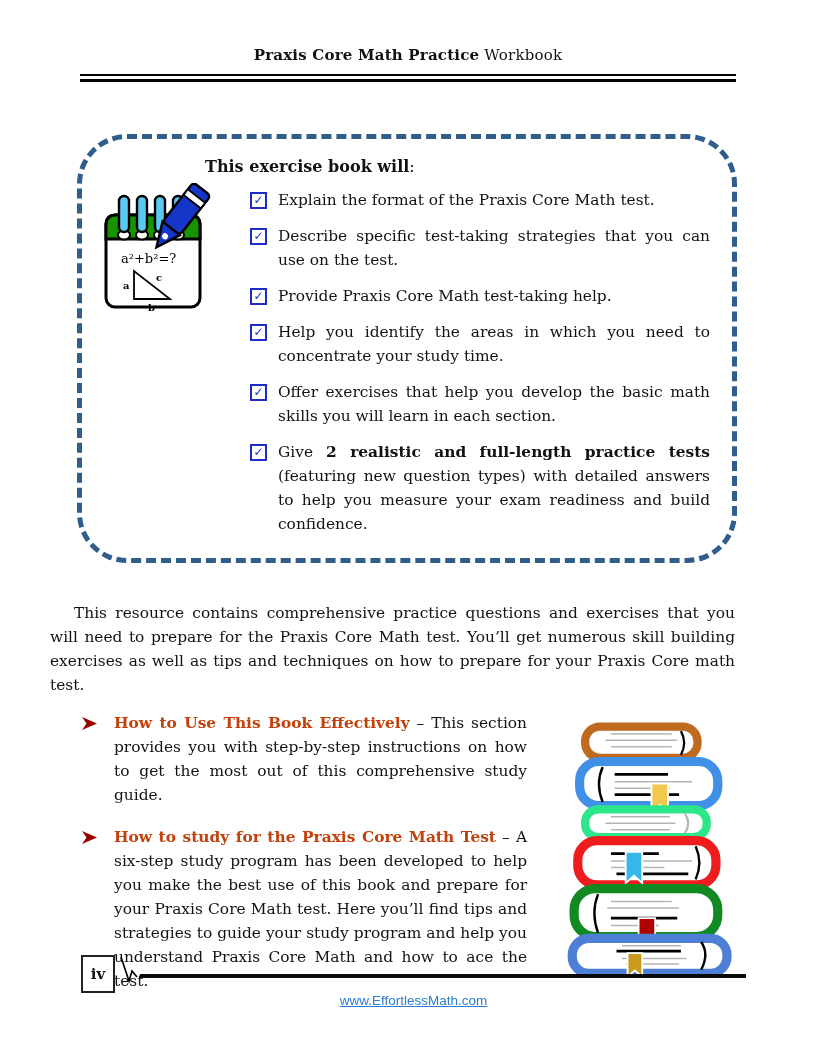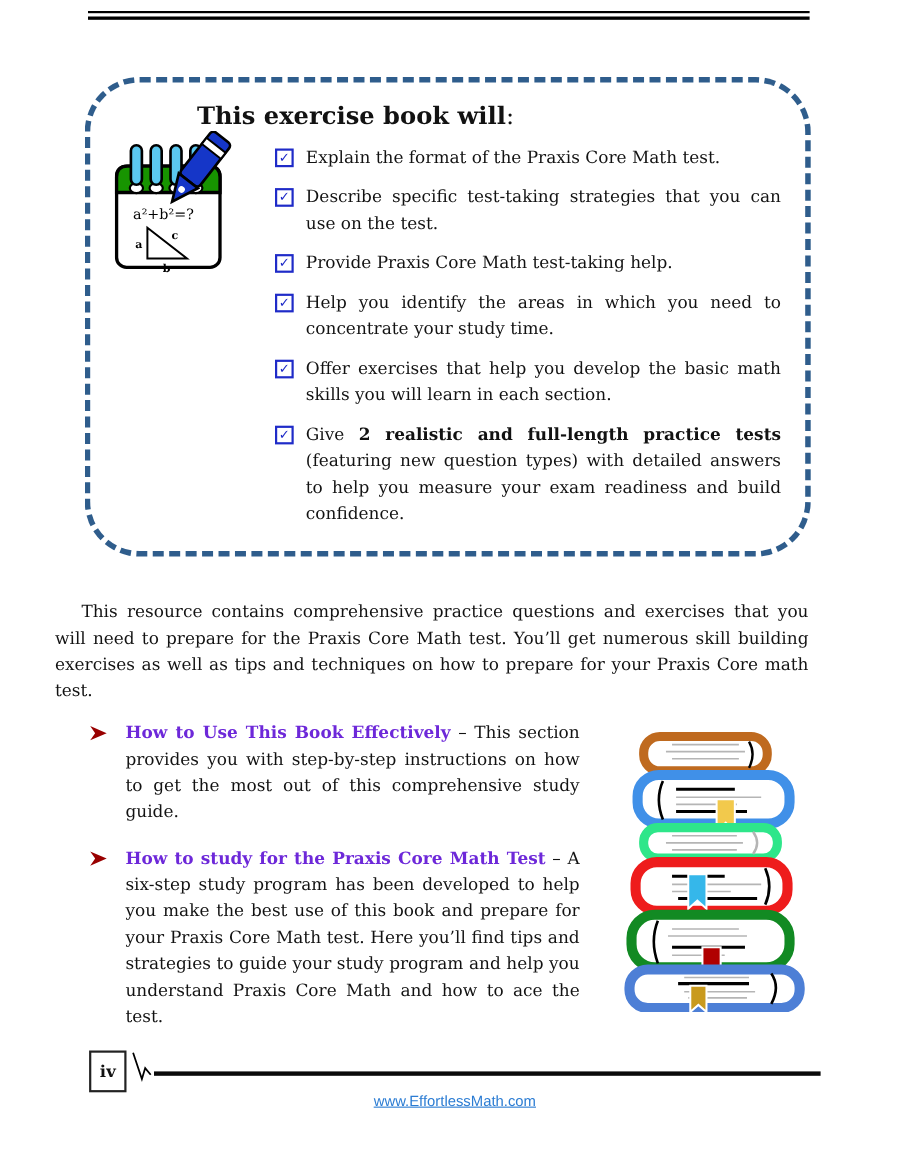--- a/index.html
+++ b/index.html
@@ -23,21 +23,21 @@
   }
   
   .check-box{
     margin:52px 79px 0 77px;
     border:5px dashed #2F5D8C;
     border-radius:50px;
     position:relative;
     padding:16px 18px 22px 18px;
     min-height:340px;
   }
-  .box-title{margin-left:79px;font-size:22px;padding-top:2px;}
+  .box-title{margin-left:105px;font-size:16px;padding-top:2px;}
   .box-title .b{font-weight:bold;}
   .check-item{
     display:flex;
     margin:12px 4px 0 150px;
     gap:11px;
     font-size:15.4px;
     line-height:24px;
     text-align:justify;
   }
   .cbx{
@@ -60,21 +60,21 @@
     margin:38px 81px 0 50px;
     font-size:15.4px;line-height:24px;
     text-align:justify;text-indent:24px;
   }
   .following{margin:17px 81px 0 81px;font-size:15.4px;line-height:24px;text-indent:24px;}
   .bullets-wrap{position:relative;margin:6px 81px 0 81px;min-height:280px;}
   .books{position:absolute;right:0;top:10px;width:168px;height:256px;}
   .bullet{display:flex;gap:13px;width:446px;margin-top:14px;}
   .bullet .arrow{flex:0 0 20px;padding-top:5px;}
   .bullet-text{flex:1;font-size:15.4px;line-height:24px;text-align:justify;}
-  .bullet-heading{color:#6d28d9;font-weight:bold;}
+  .bullet-heading{color:#c2410c;font-weight:bold;}
   
   .footer{position:absolute;left:81px;right:70px;bottom:48px;}
   .footer-row{display:flex;align-items:flex-start;}
   .pagebox{
     border:2px solid #222;
     width:30px;height:34px;
     display:flex;align-items:center;justify-content:center;
     font-weight:bold;font-size:15px;background:#fff;
   }
   .squiggle{width:22px;height:32px;margin-left:3px;}
@@ -85,20 +85,23 @@
     font-family:"Liberation Sans",sans-serif;
     font-size:13.5px;
     text-decoration:underline;
   }
 </style>
 </head>
 <body>
 
 <div class="page">
 
+  <div class="header">
+    <span class="b">Praxis Core Math Practice</span><span> Workbook</span>
+  </div>
   <div class="header-rule"></div>
 
   <div class="check-box">
 
     <svg class="notepad" viewBox="0 0 132 132">
 
       <rect x="8" y="32" width="94" height="92" rx="9" fill="#ffffff" stroke="#000" stroke-width="3"></rect>
 
       <path d="M8 56 L8 42 Q8 32 18 32 L92 32 Q102 32 102 42 L102 56 Z" fill="#179400" stroke="#000" stroke-width="3"></path>
 

